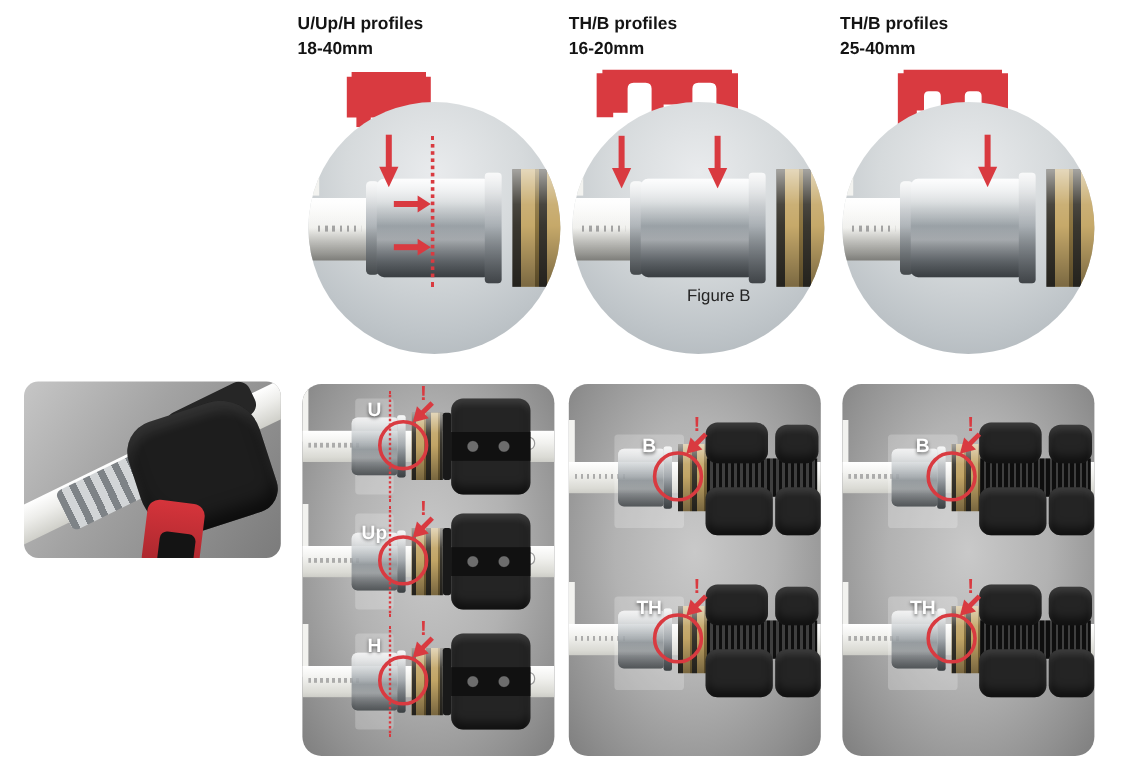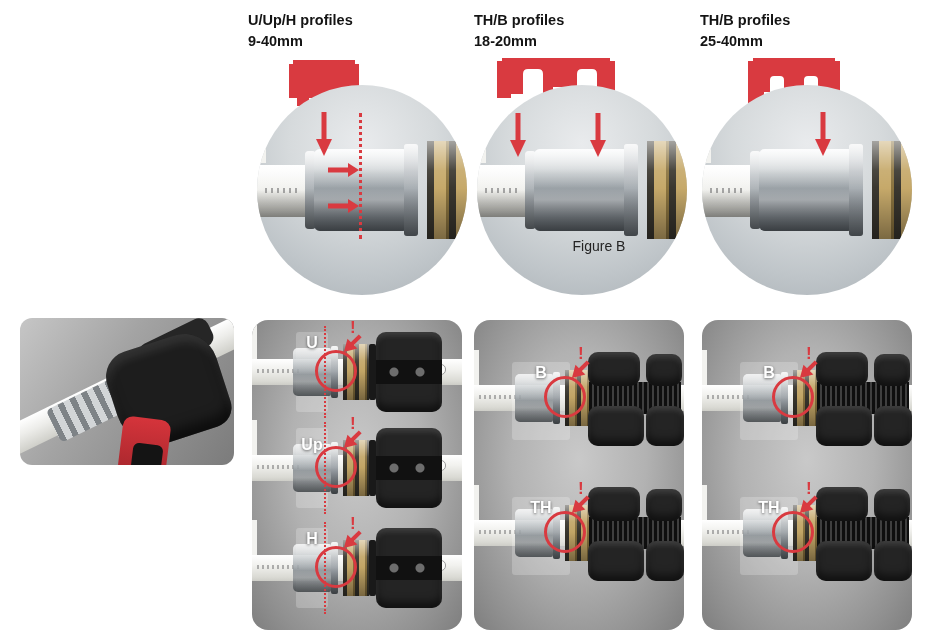--- a/index.html
+++ b/index.html
@@ -91,25 +91,25 @@
   .row-dotline{position:absolute;left:72px;top:2px;height:92px;width:0;border-left:2.5px dotted var(--red);}
   .diag-arrow{position:absolute;}
 </style>
 </head>
 <body>
 
 <div id="stage">
 
   <div class="fig-title" style="left:248px;top:10px;">
     <div>U/Up/H profiles</div>
-    <div>9-40mm</div>
+    <div>18-40mm</div>
   </div>
   <div class="fig-title" style="left:474px;top:10px;">
     <div>TH/B profiles</div>
-    <div>18-20mm</div>
+    <div>16-20mm</div>
   </div>
   <div class="fig-title" style="left:700px;top:10px;">
     <div>TH/B profiles</div>
     <div>25-40mm</div>
   </div>
 
   <div class="jaw" style="left:287px;top:60px;">
     <svg width="74" height="46" viewBox="0 0 74 46">
         <path fill="#d93a40" d="M2 4 H6 V0 H68 V4 H72 V38 H66 V46 H54 V38 H44 V46 H32 V38 H22 V46 H10 V38 H2 Z"></path>
       </svg>

